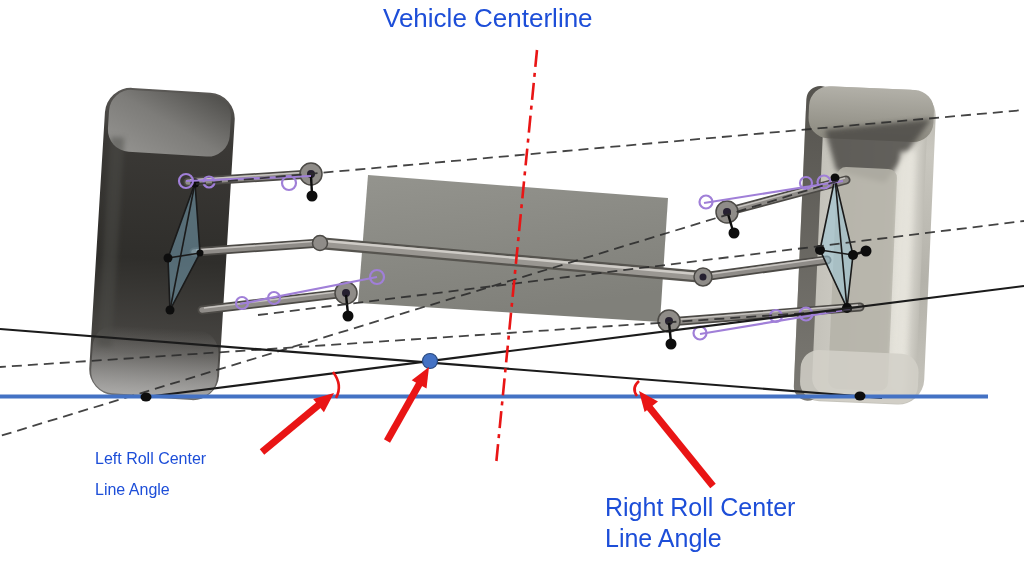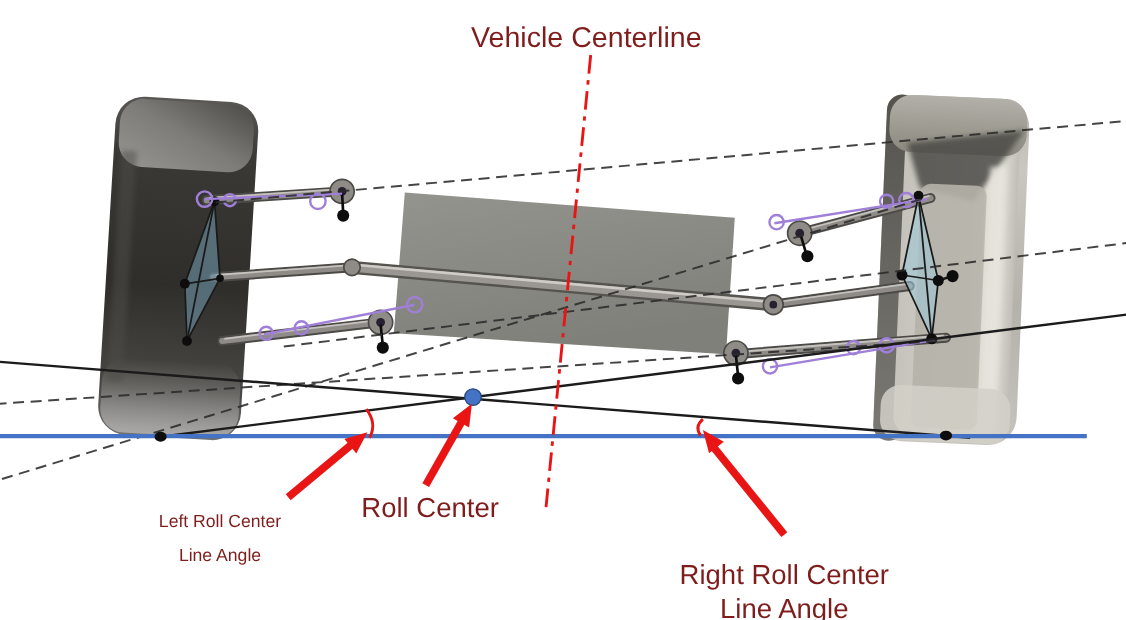--- a/index.html
+++ b/index.html
@@ -1,21 +1,21 @@
 <!DOCTYPE html>
 <html><head>
 <meta charset="utf-8">
 <style>
   html,body{margin:0;padding:0;background:#ffffff;}
   .canvas{
     position:relative;width:1024px;height:564px;background:#ffffff;overflow:hidden;
     font-family:"Liberation Sans",sans-serif;color:#1a1a1a;
   }
   .canvas svg{position:absolute;left:0;top:0;}
-  .label{position:absolute;text-align:center;color:#7f1d1d;margin-top:16px;}
+  .label{position:absolute;text-align:left;color:#1d4ed8;}
   .label-title{left:383px;top:3px;width:300px;font-size:26px;}
   .label-rollcenter{left:326px;top:432px;width:130px;font-size:25px;}
   .label-leftangle{left:95px;top:443px;width:210px;font-size:16px;line-height:31px;}
   .label-rightangle{left:605px;top:492px;width:216px;font-size:25px;line-height:31px;}
 </style>
 </head>
 <body>
 
 <div class="canvas">
 
@@ -216,21 +216,20 @@
     <polygon points="429,367 426.5,388.6 411.7,380.2" fill="#e91515"></polygon>
   </g>
   <g>
     <line x1="713" y1="486" x2="649" y2="407" stroke="#e91515" stroke-width="7"></line>
     <polygon points="639,391 658,401.6 644.6,412" fill="#e91515"></polygon>
   </g>
 </svg>
 
 <div class="label label-title">Vehicle Centerline</div>
 
-<div class="label label-rollcenter">Roll Center</div>
 
 <div class="label label-leftangle">
   <span>Left Roll Center</span><br>
   <span>Line Angle</span>
 </div>
 
 <div class="label label-rightangle">
   <span>Right Roll Center</span><br>
   <span>Line Angle</span>
 </div>

